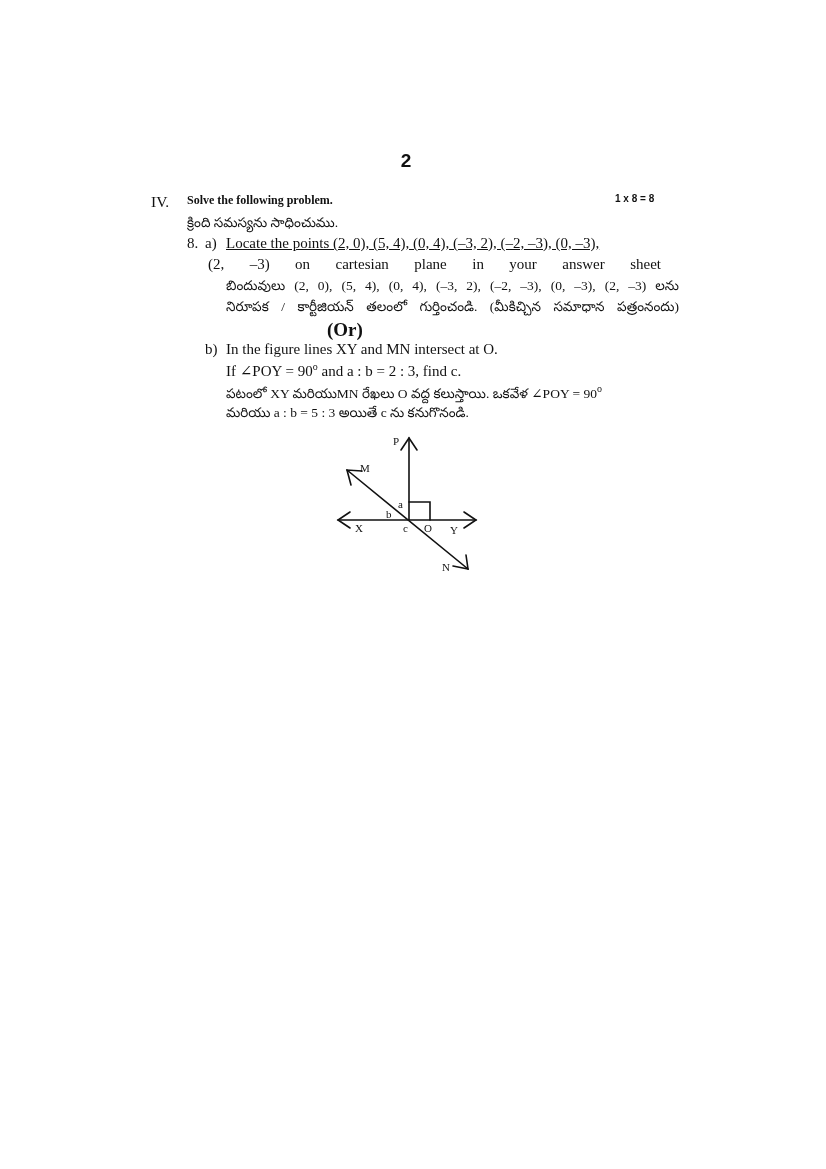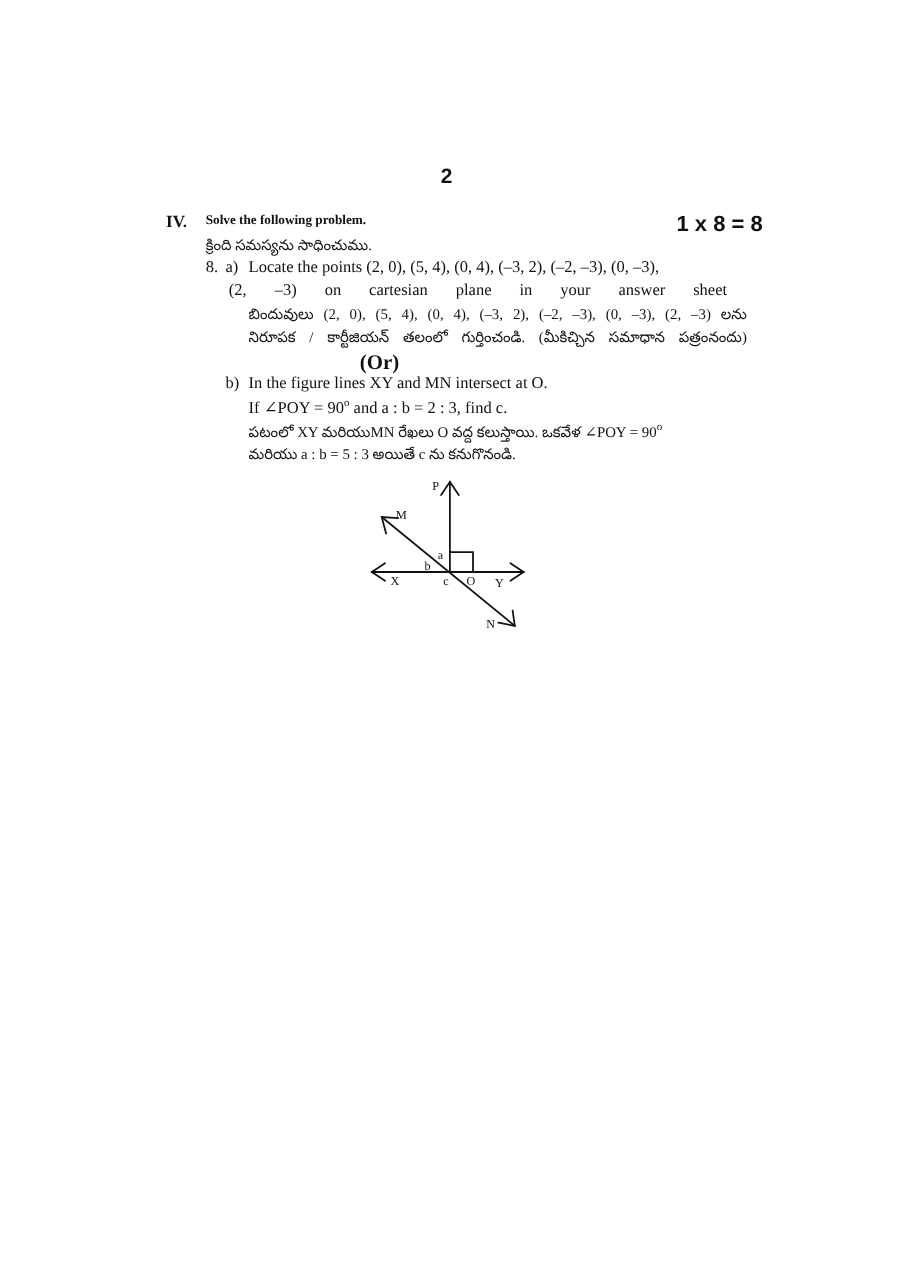--- a/index.html
+++ b/index.html
@@ -1,44 +1,44 @@
 <!DOCTYPE html>
 <html><head>
   <meta charset="utf-8">
   <style>
     html, body { margin: 0; padding: 0; background: #ffffff; }
     body { width: 826px; height: 1169px; position: relative; overflow: hidden; color: #111; }
     .serif { font-family: "Liberation Serif", "DejaVu Serif", serif; }
     .sans { font-family: "Liberation Sans", "DejaVu Sans", sans-serif; }
     .abs { position: absolute; white-space: nowrap; }
     .page-num { left: 0; width: 812px; text-align: center; top: 150px; font-size: 19px; font-weight: bold; }
-    .sec-roman { left: 151px; top: 193px; font-size: 15.5px; font-weight: bold; }
+    .sec-roman { left: 151px; top: 193px; font-size: 15.5px; font-weight: normal; }
     .sec-title { left: 187px; top: 193px; font-size: 12px; font-weight: bold; }
-    .marks { left: 615px; top: 193px; font-size: 20px; font-weight: bold; }
+    .marks { left: 615px; top: 193px; font-size: 10px; font-weight: bold; }
     .tel { font-size: 13.5px; }
     .line { font-size: 15px; }
     .justify { text-align: justify; text-align-last: justify; width: 453px; display: block; }
     .or { font-weight: bold; font-size: 19px; }
     sup { font-size: 10px; vertical-align: 6px; }
     .fig { position: absolute; left: 330px; top: 430px; width: 160px; height: 150px; }
     .fig text { font-family: "Liberation Serif", "DejaVu Serif", serif; font-size: 11px; fill: #111; }
   </style>
 </head>
 <body>
 
 <div class="abs sans page-num">2</div>
 
 <div class="abs serif sec-roman">IV.</div>
 <div class="abs serif sec-title">Solve the following problem.</div>
 <div class="abs sans marks">1 x 8 = 8</div>
 <div class="abs serif tel" style="left:187px; top:215px;">క్రింది సమస్యను సాధించుము.</div>
 
 <div class="abs serif line" style="left:187px; top:235px;">8.</div>
 <div class="abs serif line" style="left:205px; top:235px;">a)</div>
-<div class="abs serif line" style="left:226px; top:235px;">Locate the points (2, 0), (5, 4), (0, 4), (–3, 2), (–2, –3), (0, –3),</div>
+<div class="abs serif line" style="left:226px; top:235px;text-decoration:underline;">Locate the points (2, 0), (5, 4), (0, 4), (–3, 2), (–2, –3), (0, –3),</div>
 <div class="abs serif line" style="left:208px; top:256px;">
     <span class="justify">(2, –3) on cartesian plane in your answer sheet</span>
   </div>
 <div class="abs serif tel" style="left:226px; top:278px;">
     <span class="justify">బిందువులు (2, 0), (5, 4), (0, 4), (–3, 2), (–2, –3), (0, –3), (2, –3) లను</span>
   </div>
 <div class="abs serif tel" style="left:226px; top:299px;">
     <span class="justify">నిరూపక / కార్టీజియన్ తలంలో గుర్తించండి. (మీకిచ్చిన సమాధాన పత్రంనందు)</span>
   </div>
 

